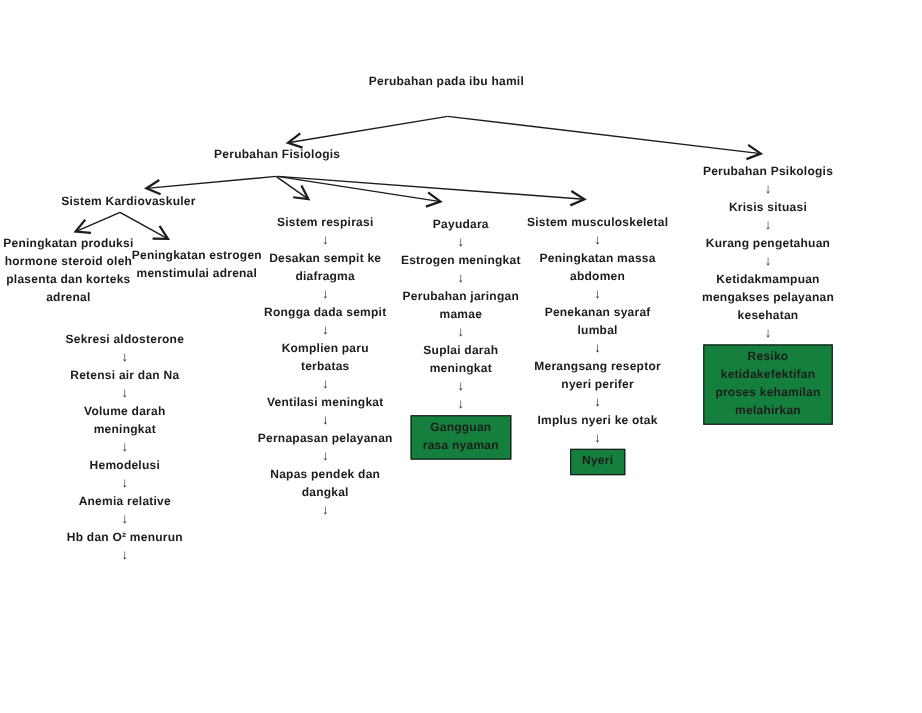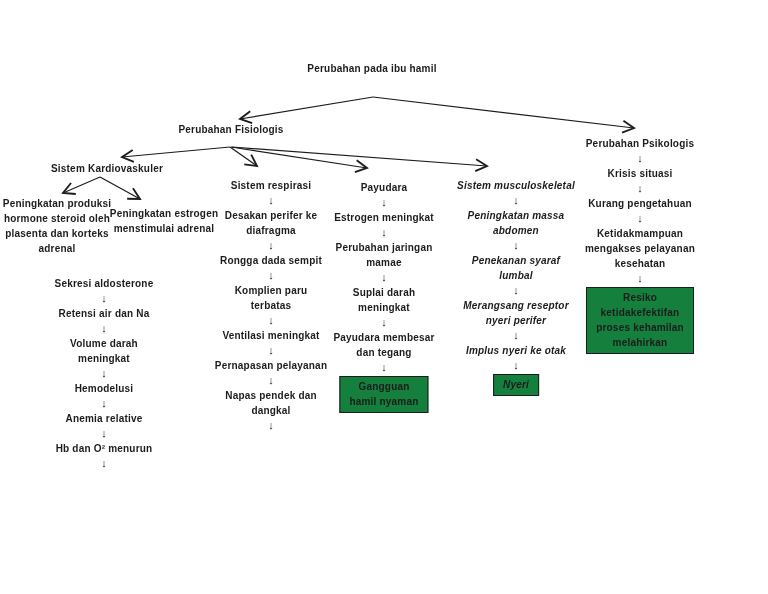--- a/index.html
+++ b/index.html
@@ -76,21 +76,21 @@
       <div class="node">Hb dan O² menurun</div>
       <div class="down-arrow">↓</div>
       <div class="node">Pusing</div>
       <div class="down-arrow">↓</div>
       <div class="node outbox">Resiko jatuh</div>
     </div>
 
   <div class="col" style="left:271px;top:178px;">
       <div class="node">Sistem respirasi</div>
       <div class="down-arrow">↓</div>
-      <div class="node">Desakan perifer ke
+      <div class="node">Desakan sempit ke
 diafragma</div>
       <div class="down-arrow">↓</div>
       <div class="node">Rongga dada sempit</div>
       <div class="down-arrow">↓</div>
       <div class="node">Komplien paru
 terbatas</div>
       <div class="down-arrow">↓</div>
       <div class="node">Ventilasi meningkat</div>
       <div class="down-arrow">↓</div>
       <div class="node">Pernapasan pelayanan</div>
@@ -104,28 +104,26 @@
       <div class="node">Payudara</div>
       <div class="down-arrow">↓</div>
       <div class="node">Estrogen meningkat</div>
       <div class="down-arrow">↓</div>
       <div class="node">Perubahan jaringan
 mamae</div>
       <div class="down-arrow">↓</div>
       <div class="node">Suplai darah
 meningkat</div>
       <div class="down-arrow">↓</div>
-      <div class="node">Payudara membesar
-dan tegang</div>
       <div class="down-arrow">↓</div>
       <div class="node outbox">Gangguan
-hamil nyaman</div>
+rasa nyaman</div>
     </div>
 
-  <div class="col" style="left:516px;top:178px;font-style:italic;">
+  <div class="col" style="left:498px;top:178px;">
       <div class="node">Sistem musculoskeletal</div>
       <div class="down-arrow">↓</div>
       <div class="node">Peningkatan massa
 abdomen</div>
       <div class="down-arrow">↓</div>
       <div class="node">Penekanan syaraf
 lumbal</div>
       <div class="down-arrow">↓</div>
       <div class="node">Merangsang reseptor
 nyeri perifer</div>

